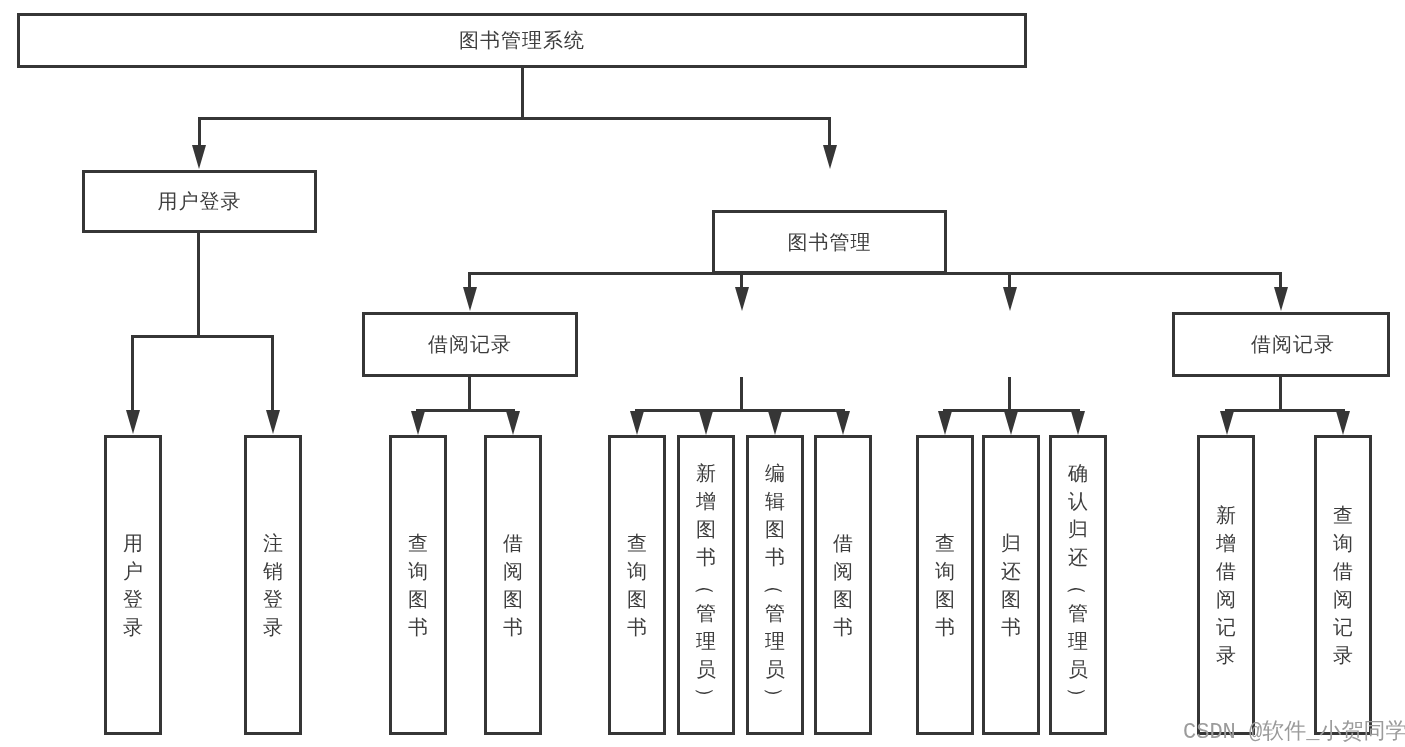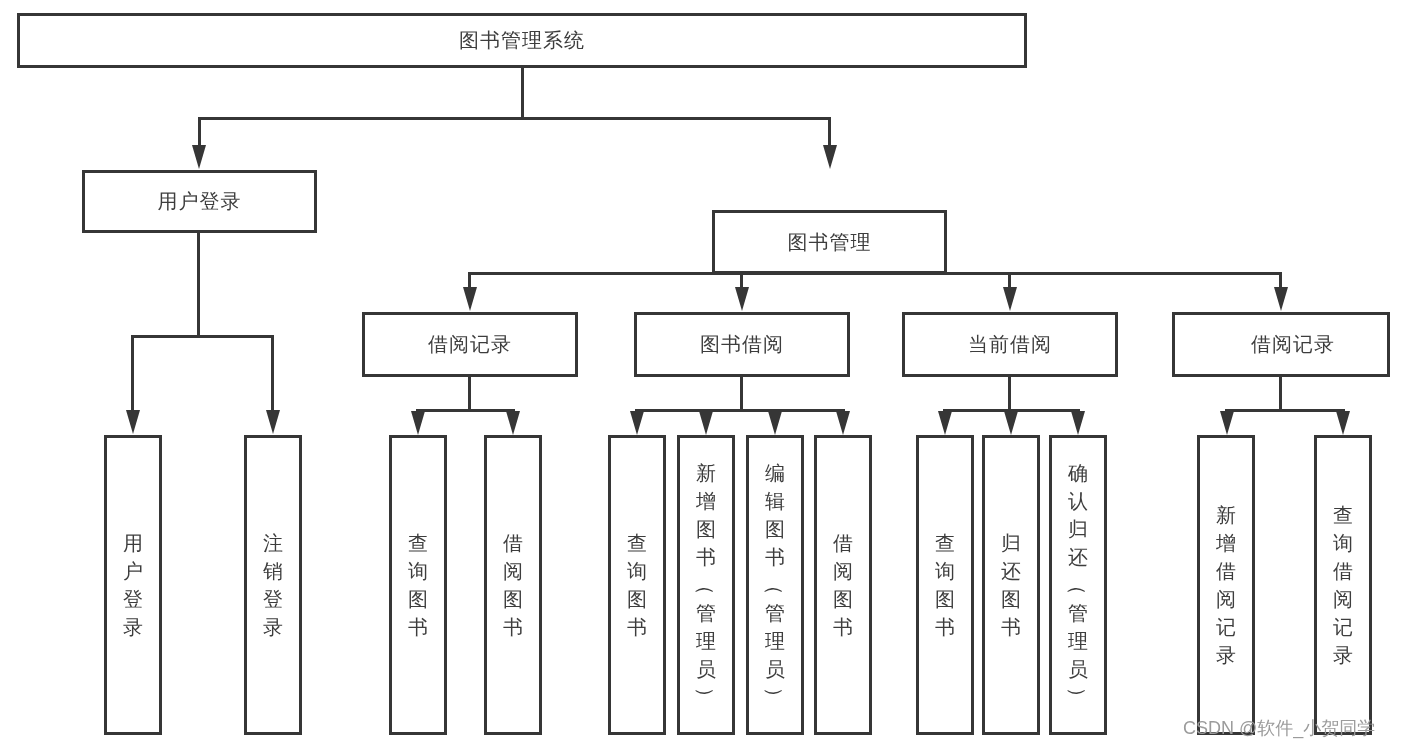--- a/index.html
+++ b/index.html
@@ -25,21 +25,21 @@
   .hline,.vline{position:absolute;background:var(--line);}
   .hline{height:3px;}
   .vline{width:3px;}
   .arrow{
     position:absolute;width:0;height:0;
     border-left:7px solid transparent;border-right:7px solid transparent;
     border-top:24px solid var(--line);
   }
   .watermark{
     position:absolute;left:1183px;top:716px;width:222px;
-    color:var(--wm);font-size:18px;white-space:nowrap;
+    color:var(--wm);font-size:22px;white-space:nowrap;font-family:Liberation Mono, monospace;
   }
 </style>
 </head>
 <body>
 
 <div class="canvas">
 
   <div class="vline" style="left:521px;top:68px;height:51px;"></div>
   <div class="hline" style="left:198px;top:117px;width:633px;"></div>
   <div class="vline" style="left:198px;top:117px;height:30px;"></div>
@@ -97,27 +97,21 @@
   </div>
 
   <div class="node h" style="left:712px;top:170px;width:235px;height:64px;margin-top:40px;">
     <span>图书管理</span>
   </div>
 
   <div class="node h" style="left:362px;top:312px;width:216px;height:65px;">
     <span>借阅记录</span>
   </div>
 
-  <div class="node h" style="left:634px;top:312px;width:216px;height:65px;">
-    <span>图书借阅</span>
-  </div>
-
-  <div class="node h" style="left:902px;top:312px;width:216px;height:65px;">
-    <span>当前借阅</span>
-  </div>
+
 
   <div class="node h" style="left:1172px;top:312px;width:218px;height:65px;padding-left:24px;">
     <span>借阅记录</span>
   </div>
 
   <div class="node v" style="left:104px;top:435px;width:58px;height:300px;">
     <span class="vwrap">
         <span class="vchar">用</span>
         <span class="vchar">户</span>
         <span class="vchar">登</span>

